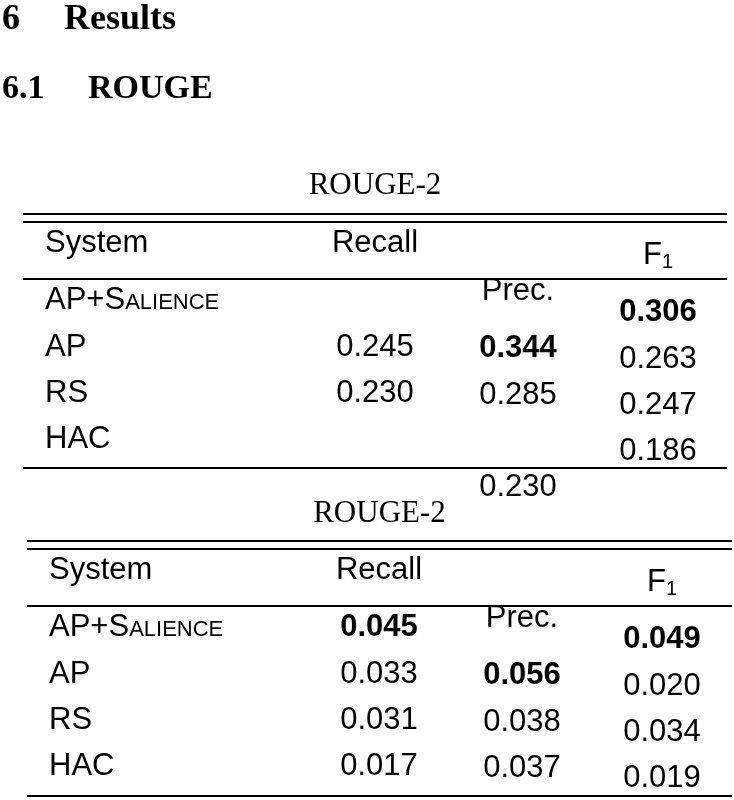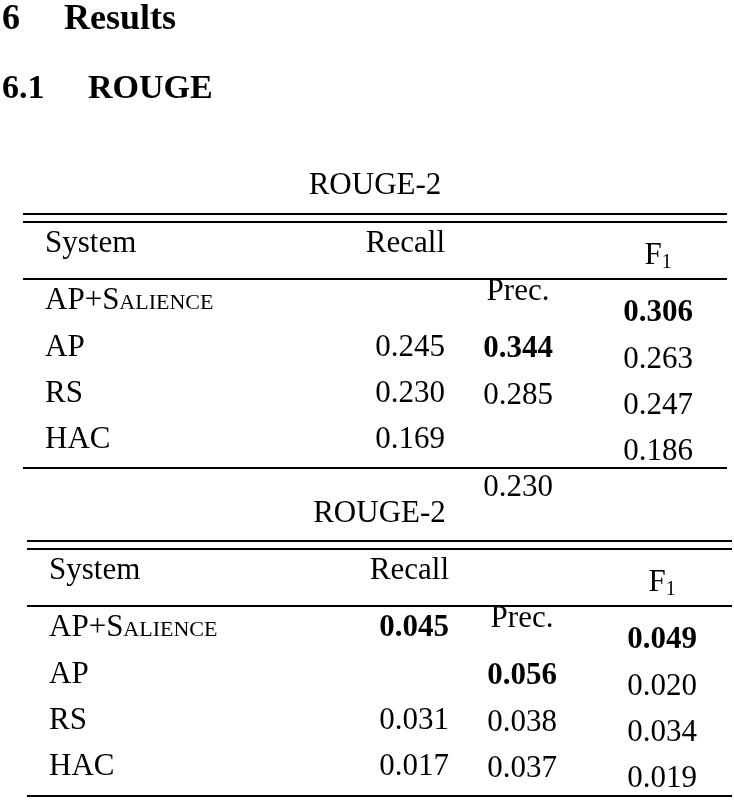--- a/index.html
+++ b/index.html
@@ -5,24 +5,24 @@
   html, body { margin:0; padding:0; background:#ffffff; }
   body { width:734px; height:800px; position:relative; overflow:hidden; color:#000; }
   .heading { position:absolute; font-family:"Liberation Serif", serif; font-weight:bold; white-space:nowrap; }
   .h1 { left:2px; top:-4px; font-size:36px; }
   .h1 .num { display:inline-block; width:62px; }
   .h2 { left:2px; top:68px; font-size:34px; }
   .h2 .num { display:inline-block; width:86px; }
   .tbl { position:absolute; font-family:"DejaVu Serif", serif; }
   .caption { position:absolute; left:0; right:0; text-align:center; font-family:"Liberation Serif", serif; font-size:31px; }
   .rule { position:absolute; left:0; right:0; height:2px; background:#000; }
-  .row { position:absolute; left:0; right:0; height:46px; font-family:Liberation Serif, serif; font-size:31px; }
+  .row { position:absolute; left:0; right:0; height:46px; font-family:Liberation Sans, sans-serif; font-size:31px; }
   .cell { position:absolute; top:0; white-space:nowrap; }
   .c0 { left:22px; }
-  .c1 { left:282px; width:140px; text-align:right; }
+  .c1 { left:282px; width:140px; text-align:center; }
   .c2 { left:425px; width:140px; text-align:center;margin-top:48px; }
   .c3 { left:570px; width:130px; text-align:center;margin-top:12px; }
   .bold { font-weight:bold; }
   .sc { font-variant:small-caps; }
   sub { font-size:20px; vertical-align:-4px; }
 </style>
 </head>
 <body>
 
 <div class="heading h1">
@@ -54,21 +54,20 @@
     <span class="cell c2">0.285</span>
     <span class="cell c3">0.263</span>
   </div>
   <div class="row" style="top:208px;">
     <span class="cell c0">RS</span>
     <span class="cell c1">0.230</span>
     <span class="cell c3">0.247</span>
   </div>
   <div class="row" style="top:254px;">
     <span class="cell c0">HAC</span>
-    <span class="cell c1">0.169</span>
     <span class="cell c2">0.230</span>
     <span class="cell c3">0.186</span>
   </div>
   <div class="rule" style="top:301px;"></div>
 </div>
 
 <div class="tbl" style="left:27px; top:494px; width:705px; height:306px;">
   <div class="caption" style="top:0;">ROUGE-2</div>
   <div class="rule" style="top:46px;"></div>
   <div class="rule" style="top:54px;"></div>
@@ -80,20 +79,21 @@
   </div>
   <div class="rule" style="top:111px;"></div>
   <div class="row bold" style="top:114px;">
     <span class="cell c0" style="font-weight:normal;"><span>AP+</span><span class="sc">Salience</span></span>
     <span class="cell c1">0.045</span>
     <span class="cell c2">0.056</span>
     <span class="cell c3">0.049</span>
   </div>
   <div class="row" style="top:161px;">
     <span class="cell c0">AP</span>
+    <span class="cell c1">0.033</span>
     <span class="cell c2">0.038</span>
     <span class="cell c3">0.020</span>
   </div>
   <div class="row" style="top:207px;">
     <span class="cell c0">RS</span>
     <span class="cell c1">0.031</span>
     <span class="cell c2">0.037</span>
     <span class="cell c3">0.034</span>
   </div>
   <div class="row" style="top:253px;">

